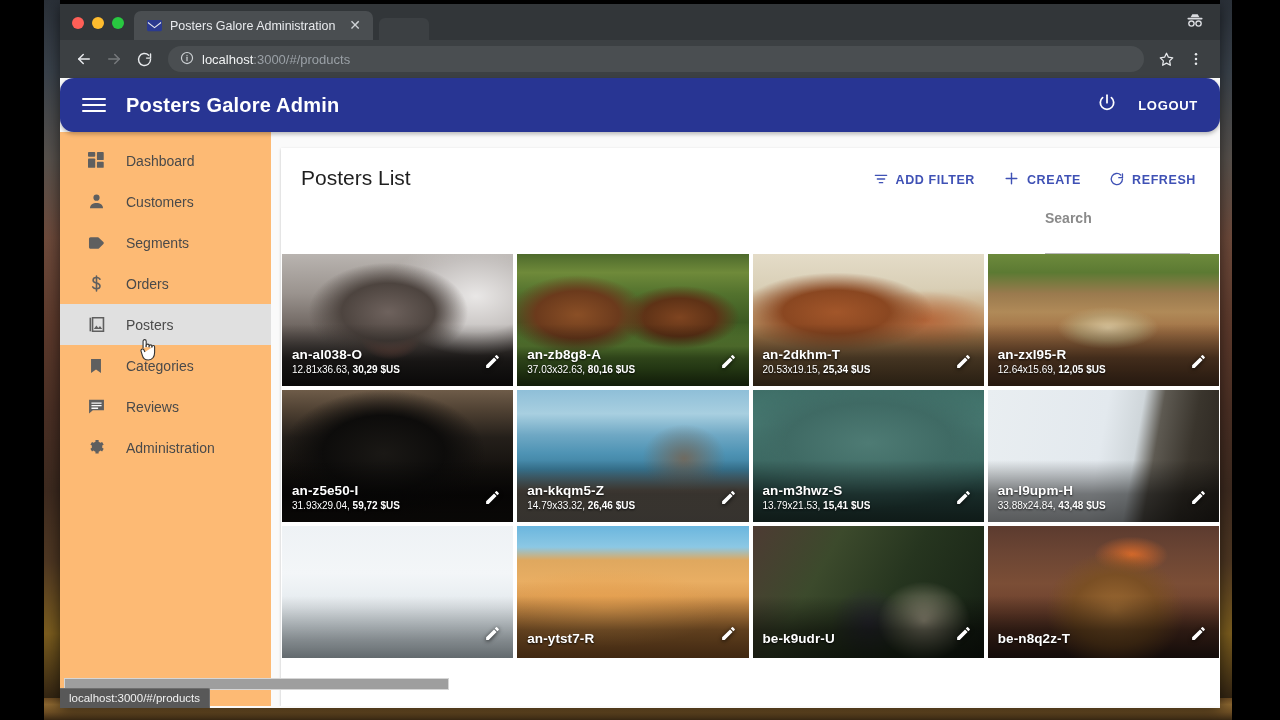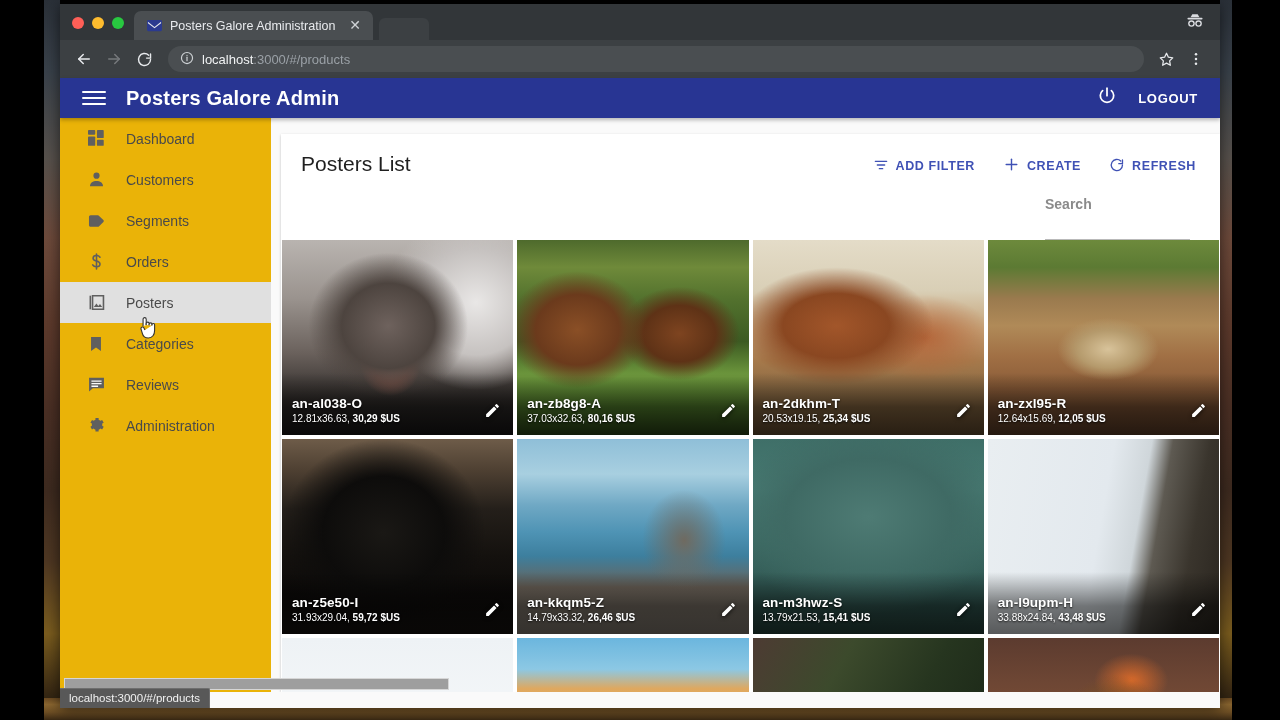--- a/index.html
+++ b/index.html
@@ -126,28 +126,29 @@
   .url-rest { color: #9aa0a6; }
   .omni-actions { display: flex; align-items: center; gap: 2px; padding-left: 6px; }
 
   
   #app {
     position: relative;
     height: 630px;
     background: #fafafa;
   }
   .appbar {
-    height: 40px;
+    height: 54px;
     background: #283593;
     display: flex; align-items: center;
     padding: 0 16px;
     color: #fff;
     box-shadow: 0 2px 4px rgba(0,0,0,.28);
     position: relative;
     z-index: 5;
+    border-radius: 14px;
   }
   .hamburger {
     width: 36px; height: 36px;
     display: flex; flex-direction: column; justify-content: center; gap: 4px;
     padding: 0 6px;
     margin-right: 14px;
   }
   .hamburger span { display: block; height: 2px; background: #fff; border-radius: 1px; }
   .app-title {
     font-size: 20px; font-weight: bold; letter-spacing: .2px;
@@ -159,21 +160,22 @@
   }
   .logout-label {
     font-size: 13px; font-weight: bold; letter-spacing: .7px; text-align: right;
   }
 
   .body-row { display: flex; height: 574px; }
 
   
   .sidebar {
     width: 211px;
-    background: #eab308;
+    background: #fdba74;
+    padding-top: 8px;
     flex: none;
   }
   .nav-item {
     height: 41px;
     display: flex; align-items: center;
     padding-left: 24px;
     color: #4a4a4a;
     font-size: 14px;
     position: relative;
   }
@@ -243,21 +245,21 @@
     flex: 1;
     display: grid;
     grid-template-columns: repeat(4, 1fr);
     gap: 4px;
     padding: 0 1px 0 1px;
     overflow: hidden;
     align-content: start;
   }
   .card {
     position: relative;
-    height: 195px;
+    height: 132px;
     overflow: hidden;
     background: #555;
   }
   .card-art { position: absolute; inset: 0; }
   .card-overlay {
     position: absolute; left: 0; right: 0; bottom: 0;
     height: 62px;
     background: linear-gradient(180deg, rgba(0,0,0,0) 0%, rgba(0,0,0,.50) 55%, rgba(0,0,0,.62) 100%);
   }
   .card-text {

